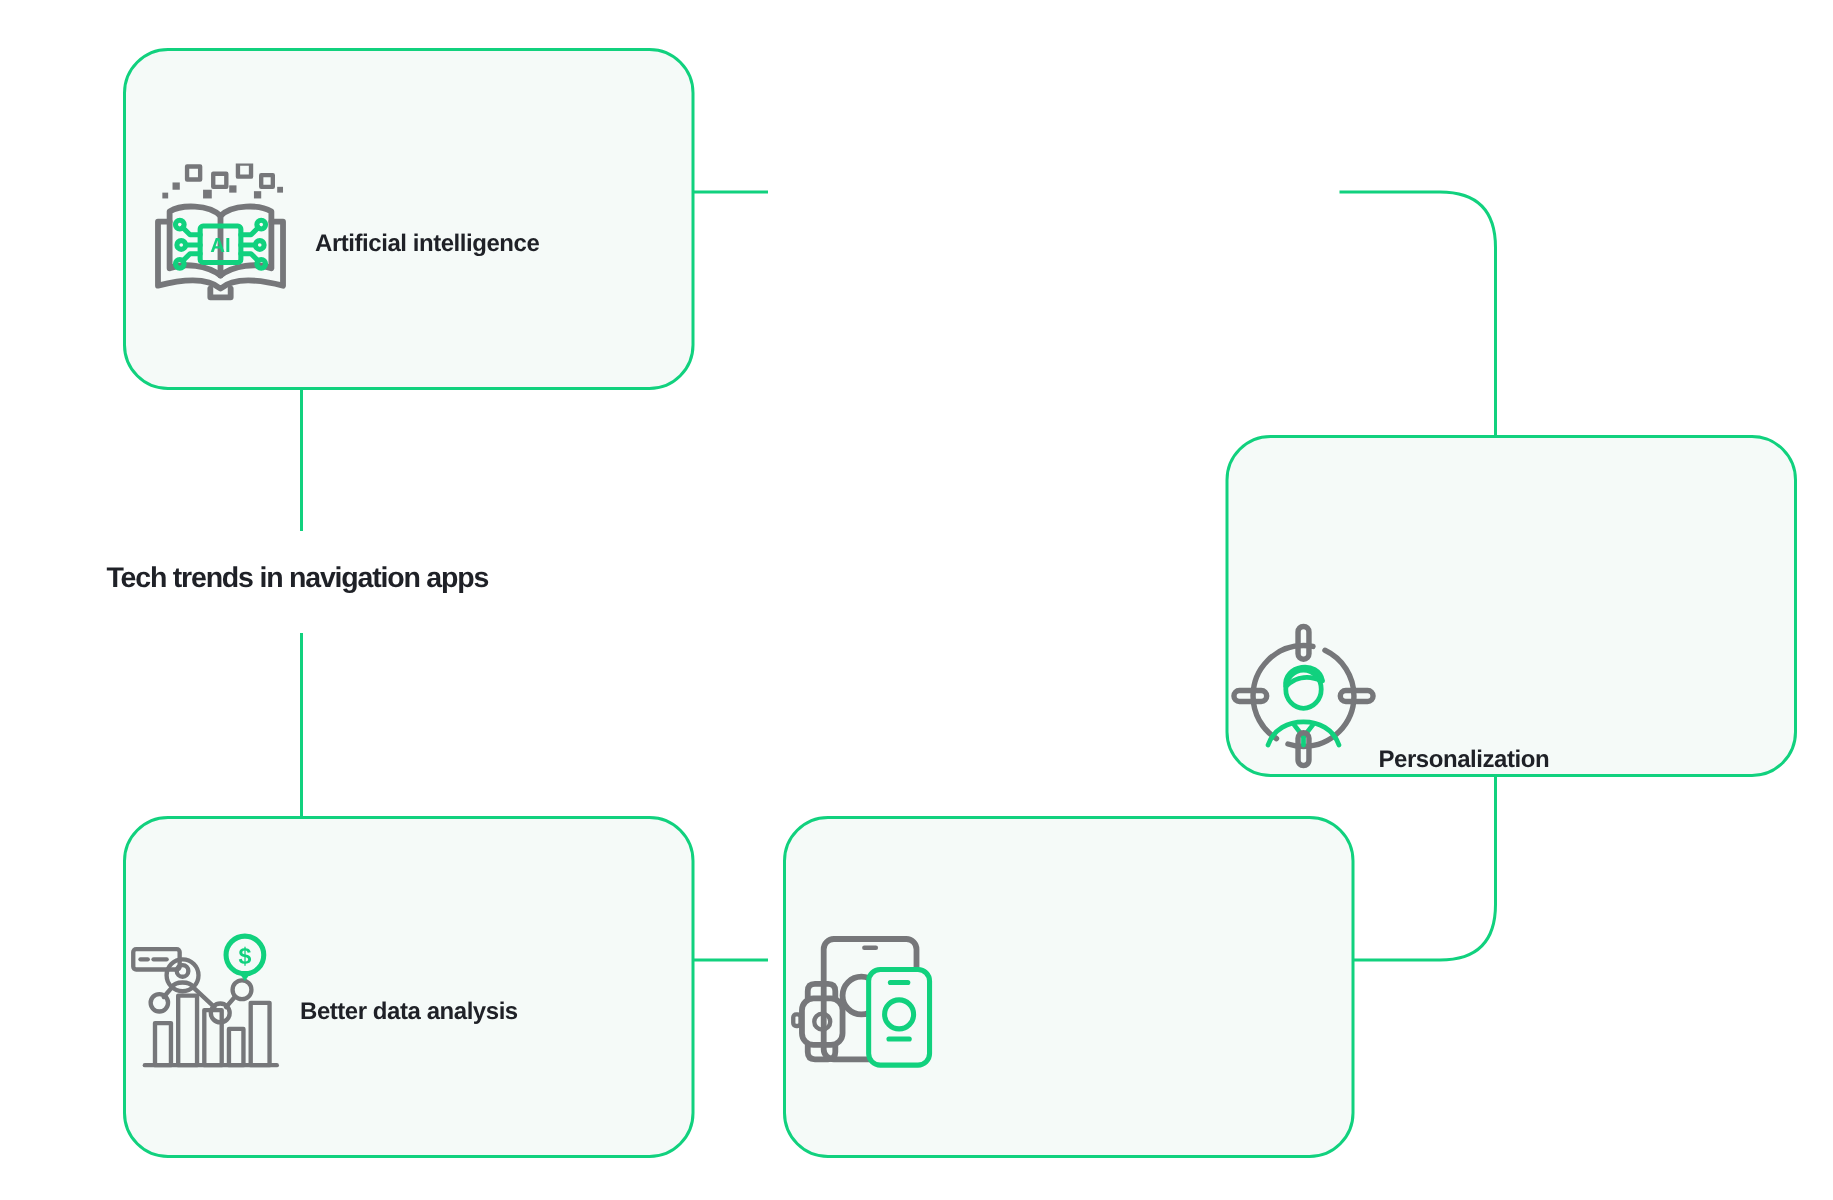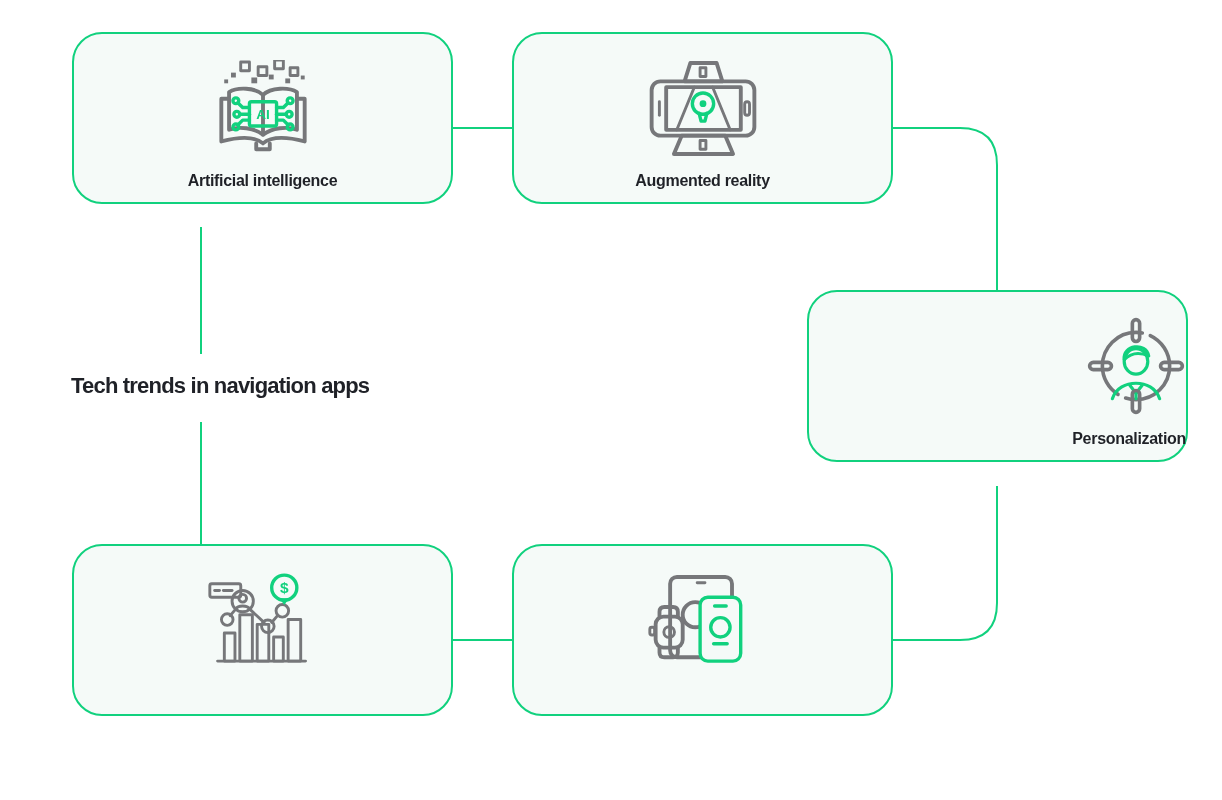--- a/index.html
+++ b/index.html
@@ -15,43 +15,44 @@
     width:1222px;height:800px;
     background:var(--background);
     font-family:"Liberation Sans", sans-serif;
     overflow:hidden;
   }
   .stage{position:relative;width:1222px;height:800px;}
   .connectors{position:absolute;left:0;top:0;z-index:0;}
   .connectors path{fill:none;stroke:var(--accent-green);stroke-width:2px;}
   .box{
     position:absolute;
-    width:381px;height:172px;
+    width:381px;height:228px;
     background:var(--box-bg);
     border:2px solid var(--accent-green);
     border-radius:30px;
     z-index:1;
-    display:flex;flex-direction:column;align-items:center;
+    display:flex;align-items:center;
     padding-top:22px;
+    margin-left:10px;
   }
   .box-ai{left:72px;top:32px;}
   .box-ar{left:512px;top:32px;}
   .box-pers{left:807px;top:290px;align-items:flex-end;}
   .box-int{left:512px;top:544px;}
   .box-data{left:72px;top:544px;}
   .icon-wrap{height:104px;display:flex;align-items:center;justify-content:center;}
   .box-label{
     margin-top:12px;
     font-size:16px;font-weight:700;letter-spacing:-0.3px;
     color:var(--text-dark);
     text-align:center;white-space:nowrap;
   }
   .title{
     position:absolute;left:71px;top:366px;z-index:2;
-    font-size:22px;font-weight:700;letter-spacing:-0.8px;
+    font-size:19px;font-weight:700;letter-spacing:-0.8px;
     color:var(--text-dark);white-space:nowrap;line-height:40px;
   }
   
   .sg{stroke:var(--icon-gray);fill:none;stroke-width:4;stroke-linecap:round;stroke-linejoin:round;}
   .sg3{stroke:var(--icon-gray);fill:none;stroke-width:3;stroke-linecap:round;stroke-linejoin:round;}
   .fg{fill:var(--icon-gray);stroke:none;}
   .gn{stroke:var(--accent-green);fill:none;stroke-width:3.5;stroke-linecap:round;stroke-linejoin:round;}
   .gnf{fill:var(--accent-green);stroke:none;}
   .gtext{fill:var(--accent-green);font-family:"Liberation Sans",sans-serif;font-weight:700;}
   .maskfill{fill:var(--box-bg);}
@@ -101,40 +102,20 @@
           <circle class="gn" cx="93" cy="42" r="3"></circle>
         <path class="gn" d="M79 56 H89"></path>
           <circle class="gn" cx="92" cy="56" r="3"></circle>
         <path class="gn" d="M79 62 H86 L91 67"></path>
           <circle class="gn" cx="93" cy="69" r="3"></circle>
       </svg>
     </span>
     <div class="box-label">Artificial intelligence</div>
   </div>
 
-  <div class="box box-ar">
-    <span class="icon-wrap">
-      <svg width="126" height="97" viewBox="0 0 130 100">
-        <path class="sg" d="M52 3 H79 L85 22 H46 Z"></path>
-        <rect class="sg3" x="62" y="8" width="6" height="9"></rect>
-        <path class="sg" d="M43 78 H88 L96 97 H35 Z"></path>
-        <rect class="sg3" x="62" y="83" width="6" height="9"></rect>
-        <rect class="sg" x="12" y="22" width="106" height="56" rx="9" fill="var(--box-bg)"></rect>
-        <rect class="sg" x="27" y="28" width="77" height="44"></rect>
-        <path class="sg3" d="M20 43 V57"></path>
-        <rect class="sg3" x="108" y="43" width="5" height="14" rx="2.5"></rect>
-        <path class="sg3" d="M38 72 L56 28"></path>
-        <path class="sg3" d="M93 72 L75 28"></path>
-        <circle class="gn" cx="65" cy="45" r="11"></circle>
-        <circle class="gnf" cx="65" cy="45" r="3.5"></circle>
-        <path class="gn" d="M61 55 L63 63 H67 L69 55"></path>
-      </svg>
-    </span>
-    <div class="box-label">Augmented reality</div>
-  </div>
 
   <div class="box box-pers">
     <span class="icon-wrap">
       <svg width="100" height="100" viewBox="0 0 110 110">
         <circle class="sg" cx="55" cy="55" r="37" pathLength="100" stroke-dasharray="30 4 44 4 18"></circle>
         <path class="gn" d="M29 91 C33 79 44 74 55 74 C66 74 77 79 81 91"></path>
         <path class="gn" d="M48 76 L55 85 L62 76"></path>
         <path class="gn" d="M55 85 V91"></path>
         <ellipse class="gn" cx="55" cy="50" rx="13" ry="14"></ellipse>
         <path class="gn" d="M42 48 C40 32 66 28 69 44 C60 40 50 40 42 48"></path>
@@ -185,15 +166,16 @@
         <circle class="sg3" cx="65" cy="56" r="6.5" stroke-width="3.5" fill="var(--box-bg)"></circle>
         <circle class="sg3" cx="80" cy="40" r="6.5" stroke-width="3.5" fill="var(--box-bg)"></circle>
         <rect class="sg3" x="5" y="12" width="32" height="14" rx="2" fill="var(--box-bg)"></rect>
         <path class="sg3" d="M10 19 H15"></path>
         <path class="sg3" d="M19 19 H28"></path>
         <path class="gnf" d="M77 27 L82 34 L87 27"></path>
         <circle class="gn" cx="82" cy="16" r="13" fill="var(--box-bg)"></circle>
         <text class="gtext" x="82" y="22" font-size="16" text-anchor="middle">$</text>
       </svg>
     </span>
+    <div class="box-label">Better data analysis</div>
   </div>
 
 </div>
 
 </body></html>

